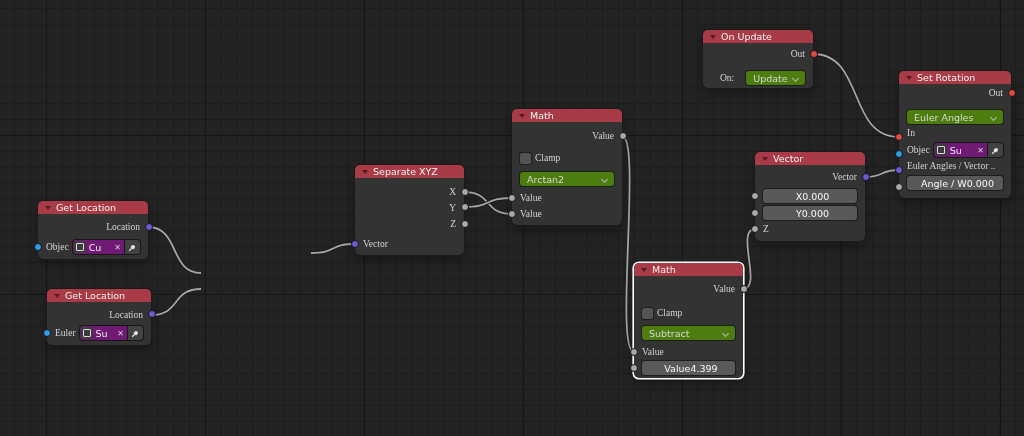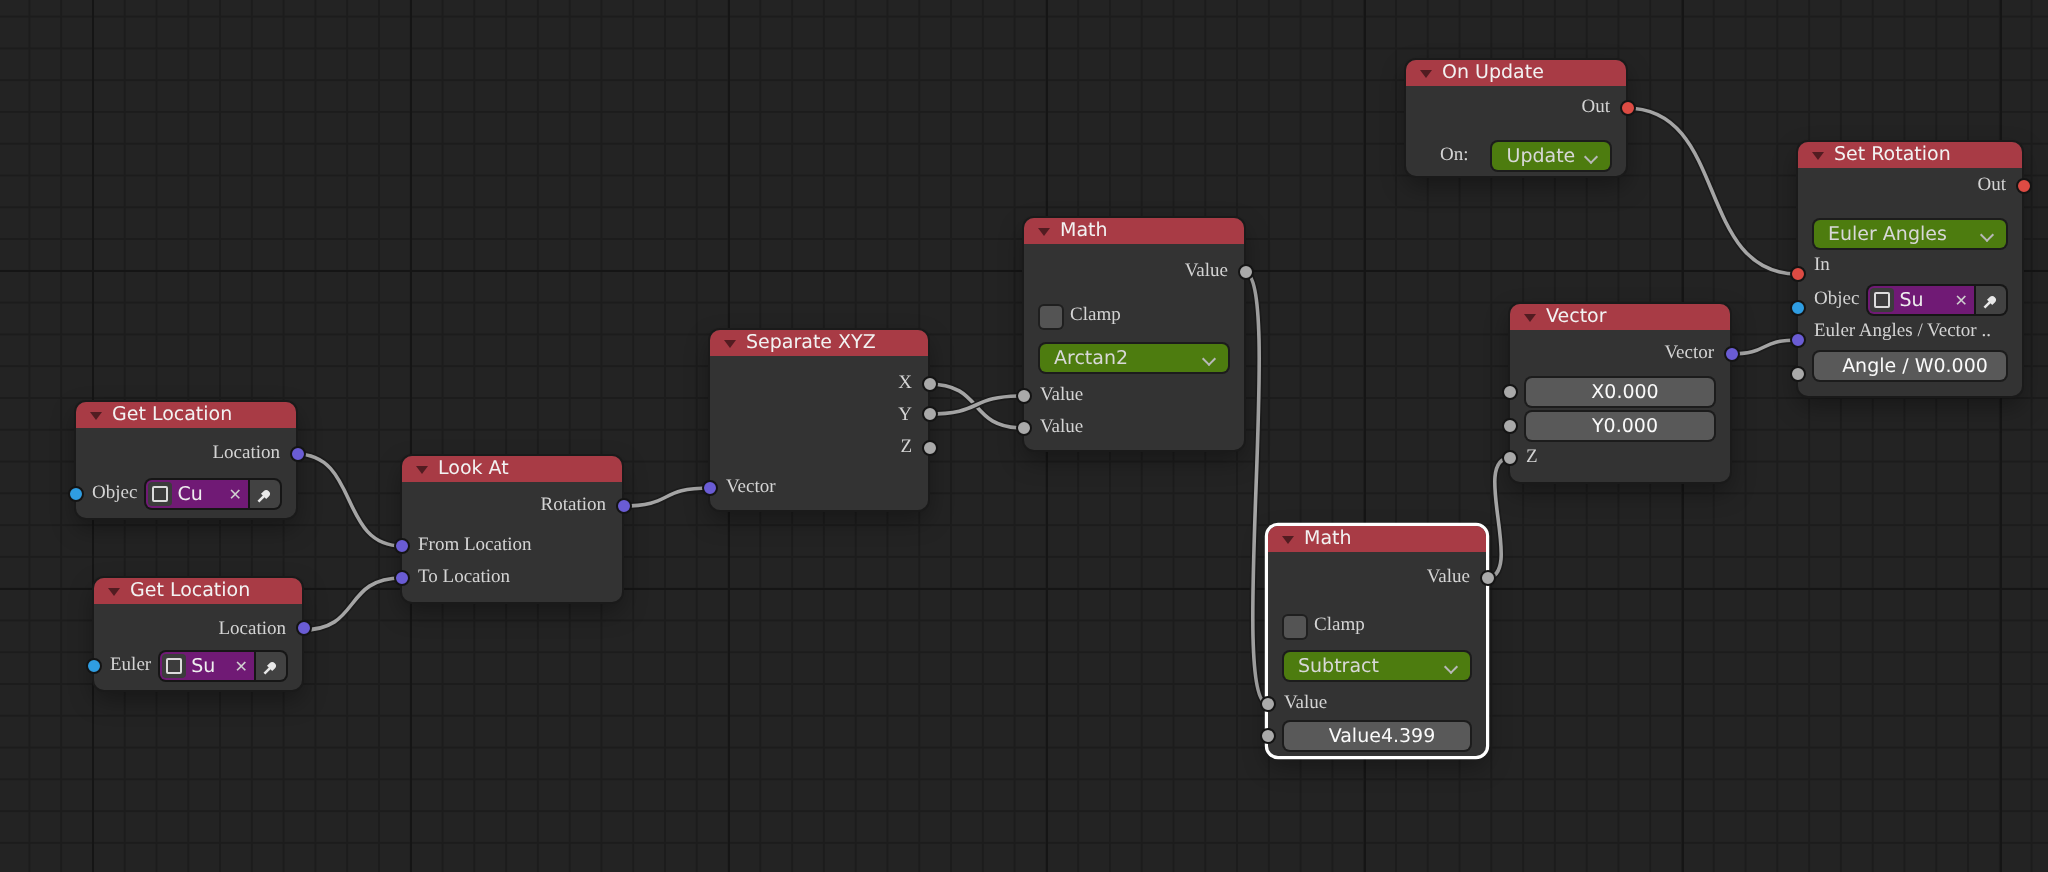--- a/index.html
+++ b/index.html
@@ -134,40 +134,20 @@
                 <path d="M3.8 2.6 a1.6 1.6 0 0 1 2.6 2.6 l-1.3 1.3 -2.6 -2.6 z" fill="#e8e8e8"></path>
               </svg>
           </span>
         </span>
       </div>
     </div>
     <span class="socket s-vec out-s" style="top:21px"></span>
     <span class="socket s-obj in-s" style="top:40px"></span>
   </div>
 
-  <div class="node" style="left:201px;top:228px;width:110px;height:73px">
-    <div class="nhead">
-      <span class="tri"></span>
-      <span class="ntitle">Look At</span>
-    </div>
-    <div style="padding:4px 8px 4px">
-      <div class="row out">
-          <span class="lbl">Rotation</span>
-        </div>
-      <div class="row" style="margin-top:4px">
-          <span class="lbl">From Location</span>
-        </div>
-      <div class="row">
-          <span class="lbl">To Location</span>
-        </div>
-    </div>
-    <span class="socket s-vec out-s" style="top:21px"></span>
-    <span class="socket s-vec in-s" style="top:41px"></span>
-    <span class="socket s-vec in-s" style="top:57px"></span>
-  </div>
 
   <div class="node" style="left:355px;top:165px;width:109px;height:90px">
     <div class="nhead">
       <span class="tri"></span>
       <span class="ntitle">Separate XYZ</span>
     </div>
     <div style="padding:6px 8px 3px">
       <div class="row out">
           <span class="lbl">X</span>
         </div>

